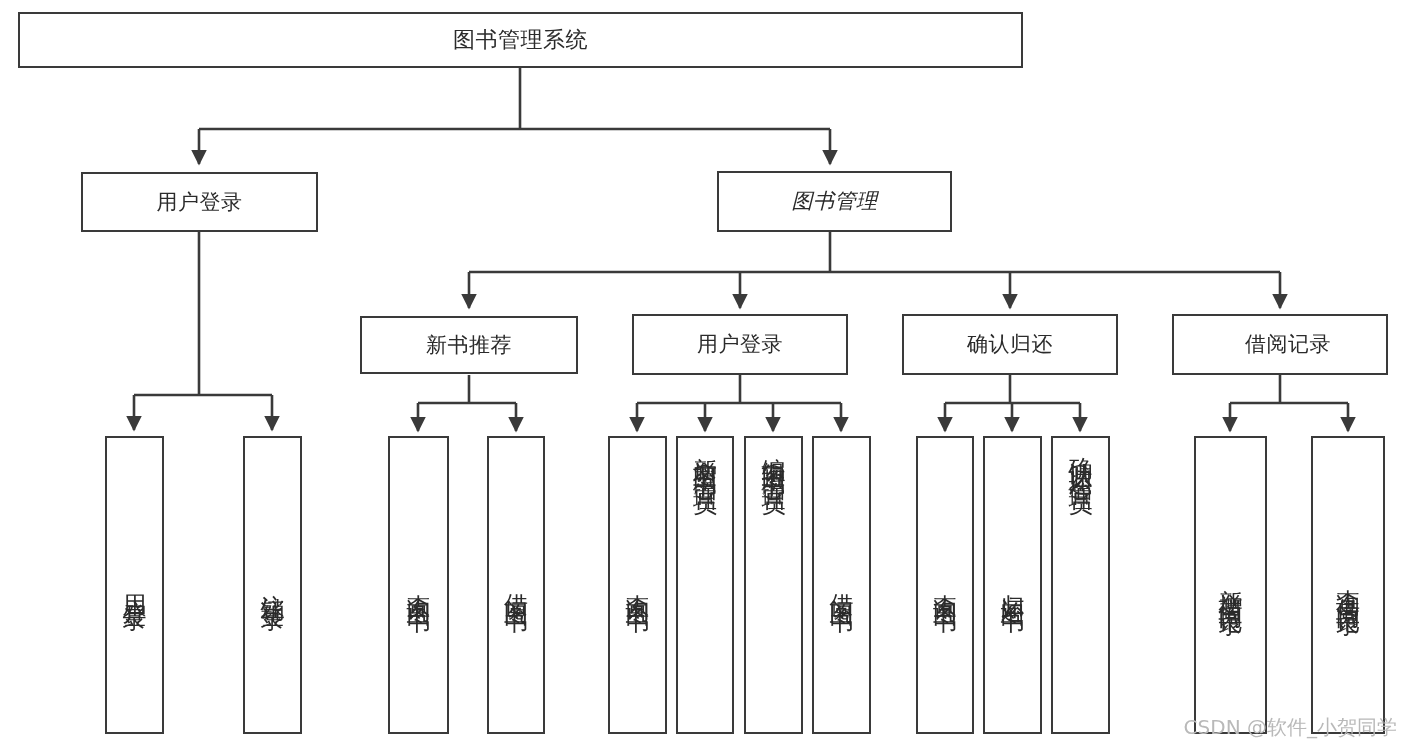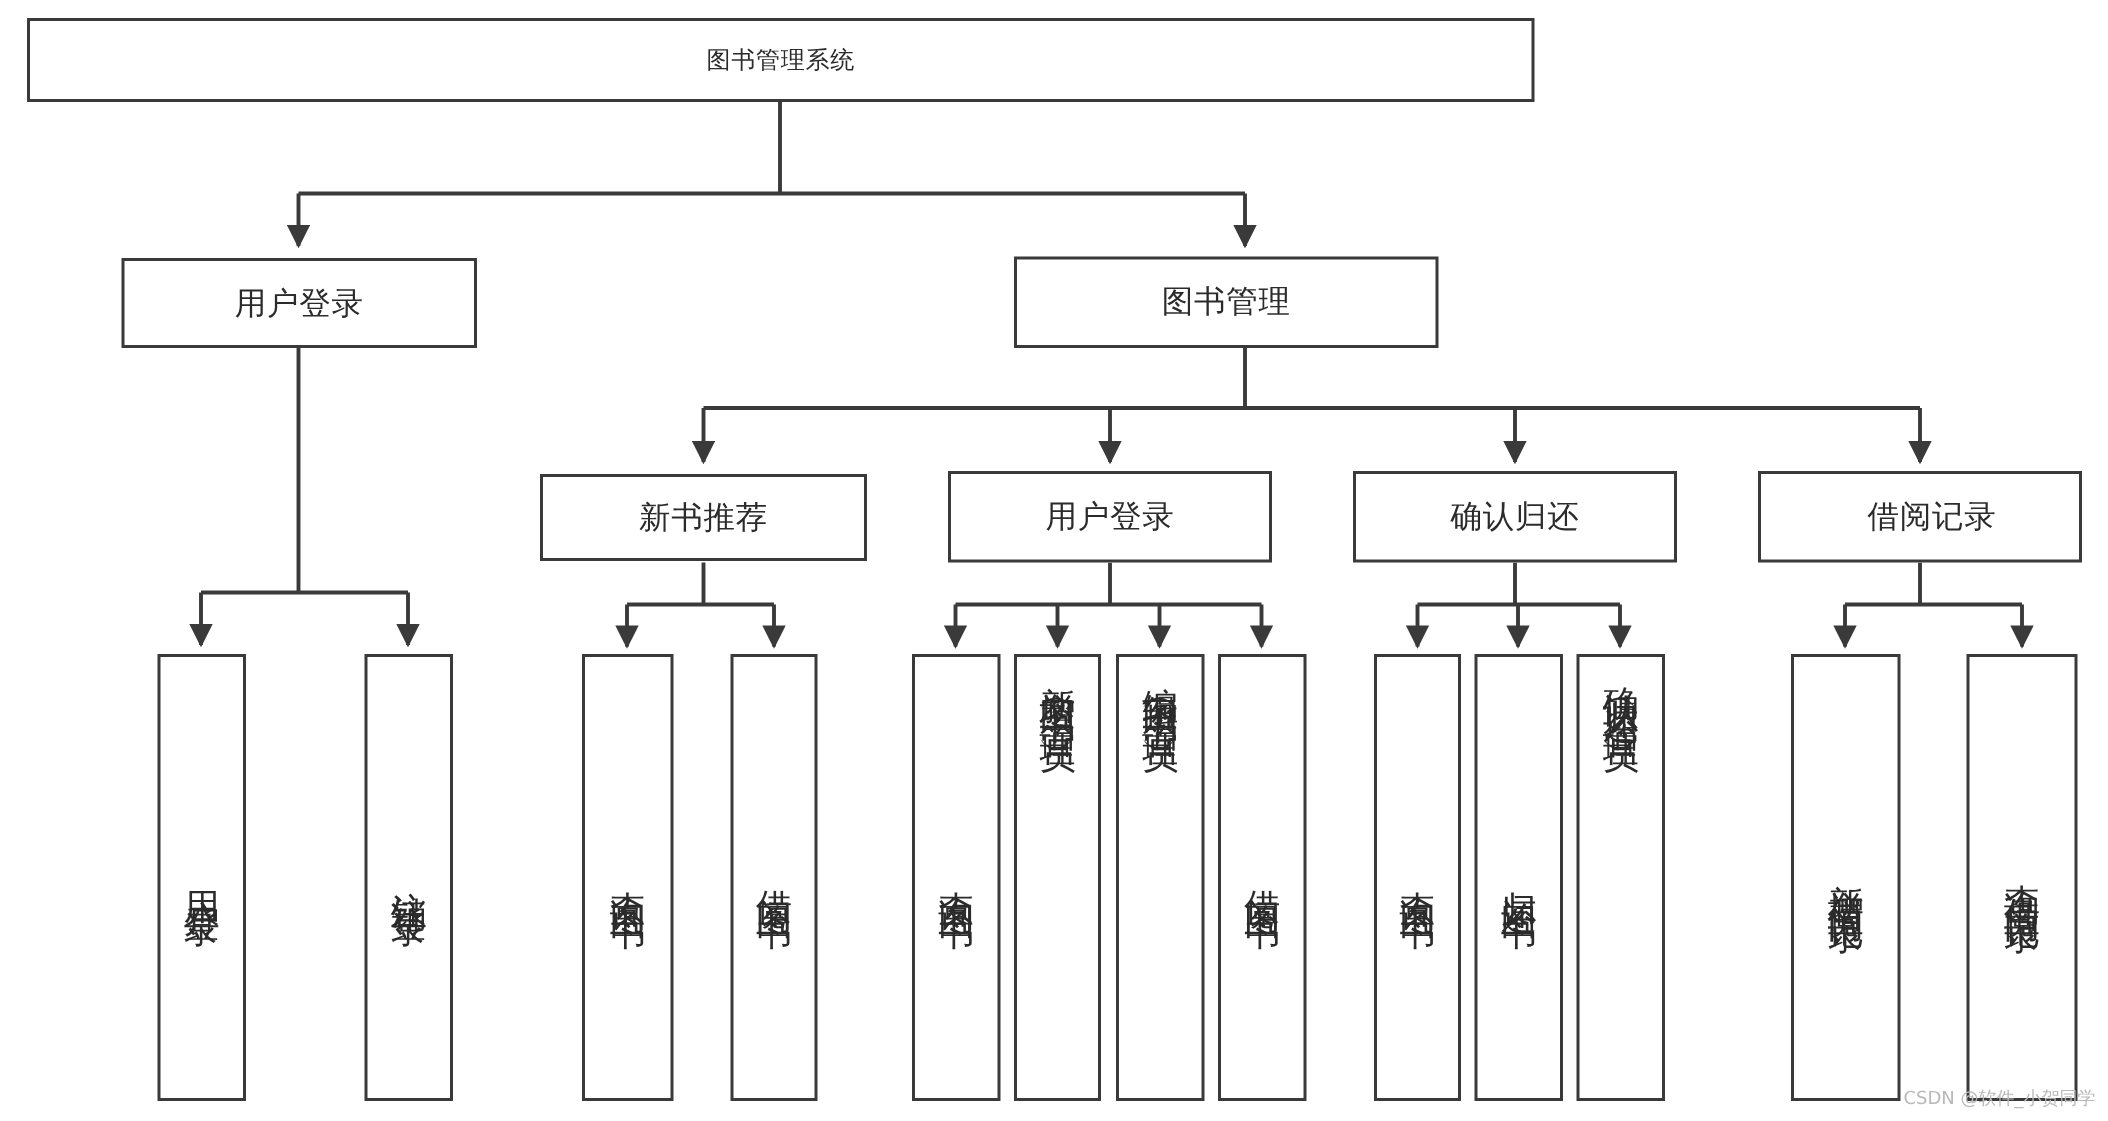--- a/index.html
+++ b/index.html
@@ -34,42 +34,42 @@
     display:block;
     text-align:center;
     line-height:1.05;
     white-space:nowrap;
   }
   
   .node.h .lbl{
     font-size:21px;
     letter-spacing:0.5px;
   }
-  .node.root .lbl{font-size:16px;}
+  .node.root .lbl{font-size:22px;}
   
   .node.v{
     align-items:flex-start;
     justify-content:center;
     padding-top:0;
   }
   .node.v .lbl{
     writing-mode:vertical-rl;
     text-orientation:upright;
     font-size:24px;
     line-height:1.0;
     letter-spacing:5px;
     white-space:nowrap;
   }
   .node.v.center{
     align-items:center;
   }
   .watermark{
     position:absolute;
     right:8px;bottom:6px;
-    font-size:12px;
+    font-size:20px;
     color:#b9b9b9;
     z-index:5;
     white-space:nowrap;
     font-family:"DejaVu Sans","Liberation Sans",sans-serif;
   }
 </style>
 </head>
 <body>
 
 <div id="diagram">
@@ -124,21 +124,21 @@
     </g>
   </svg>
 
   <div class="node h root" style="left:18px;top:12px;width:1005px;height:56px;">
     <span class="lbl">图书管理系统</span>
   </div>
 
   <div class="node h" style="left:81px;top:172px;width:237px;height:60px;">
     <span class="lbl">用户登录</span>
   </div>
-  <div class="node h" style="left:676px;top:171px;width:283px;height:61px;">
+  <div class="node h" style="left:717px;top:171px;width:235px;height:61px;font-style:italic;">
     <span class="lbl">图书管理</span>
   </div>
 
   <div class="node h" style="left:360px;top:316px;width:218px;height:58px;">
     <span class="lbl">新书推荐</span>
   </div>
   <div class="node h" style="left:632px;top:314px;width:216px;height:61px;">
     <span class="lbl">用户登录</span>
   </div>
   <div class="node h" style="left:902px;top:314px;width:216px;height:61px;">

